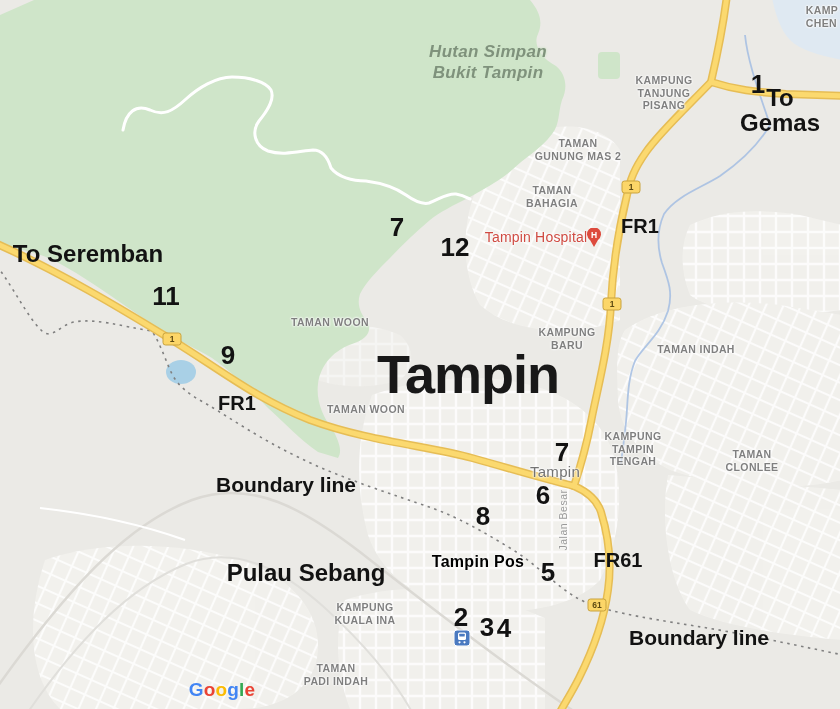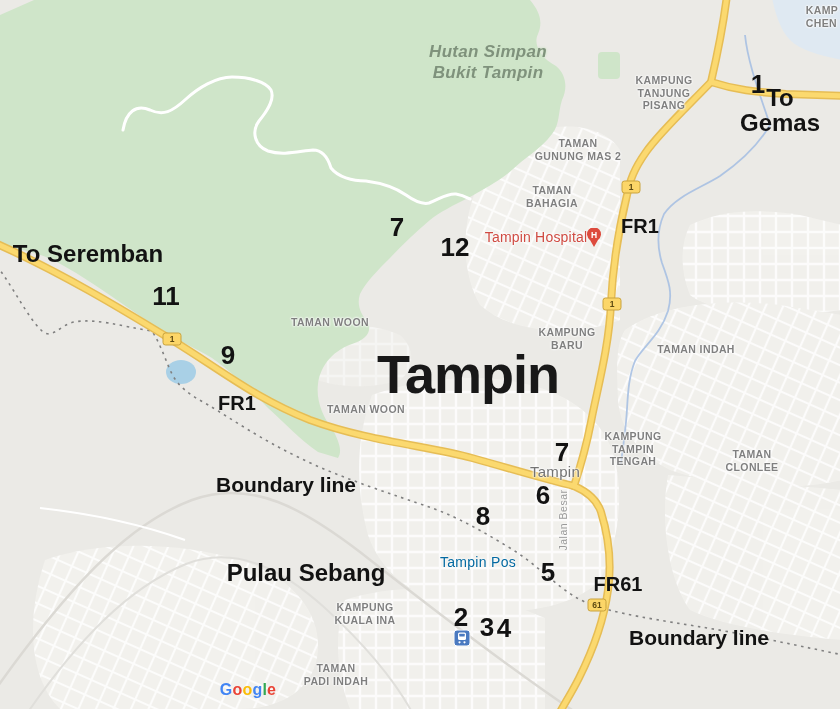--- a/index.html
+++ b/index.html
@@ -15,21 +15,21 @@
     text-shadow:0 0 2px #fff,0 0 2px #fff,0 0 3px #fff;
   }
   .place-italic{
     color:#7f927c;font-size:17px;font-style:italic;font-weight:bold;letter-spacing:.3px;line-height:1.25;
     text-shadow:0 0 2px #cfe5c9,0 0 3px #cfe5c9;
   }
   .town{
     color:#737373;font-size:15px;letter-spacing:.3px;
     text-shadow:0 0 2px #fff,0 0 2px #fff,0 0 3px #fff;
   }
-  .town-sub{color:#0369a1;font-size:14px;letter-spacing:.3px;text-shadow:0 0 2px #fff,0 0 3px #fff;}
+  .town-sub{color:#000000;font-size:16px;letter-spacing:.3px;text-shadow:0 0 2px #fff,0 0 3px #fff;font-weight:bold;}
   .street{
     color:#9a9a9a;font-size:10.5px;letter-spacing:.5px;
     transform:translate(-50%,-50%) rotate(-90deg);
     text-shadow:0 0 2px #fff,0 0 3px #fff;
   }
   .hospital-label{
     color:#cf4a41;font-size:14px;letter-spacing:.2px;
     text-shadow:0 0 2px #fff,0 0 2px #fff,0 0 3px #fff;
   }
   .anno{color:#121212;font-weight:bold;line-height:1.05;}
@@ -38,21 +38,21 @@
   .shield{
     position:absolute;transform:translate(-50%,-50%);
     background:#fcd668;border:1px solid #c9a33e;border-radius:3px;
     min-width:15px;height:11px;padding:0 1px;
     font-size:8.5px;font-weight:bold;color:#5d4a12;line-height:11px;text-align:center;
   }
   .pin{position:absolute;transform:translate(-50%,-100%);width:15px;height:20px;}
   .station{position:absolute;transform:translate(-50%,-50%);width:17px;height:17px;}
   .google{
     position:absolute;transform:translate(-50%,-50%);
-    font-size:16px;font-weight:bold;letter-spacing:.2px;margin-left:26px;
+    font-size:19px;font-weight:bold;letter-spacing:.2px;
   }
 </style>
 </head>
 <body>
 
 <div id="map">
 
   <svg id="basemap" width="840" height="709" viewBox="0 0 840 709">
     <defs>
       <pattern id="streets0" width="16" height="16" patternUnits="userSpaceOnUse">
@@ -176,21 +176,21 @@
   <div class="shield" style="left:172px;top:339px;">1</div>
   <div class="shield" style="left:597px;top:605px;">61</div>
 
   <div class="lbl anno" style="left:88px;top:254px;font-size:24px;">To Seremban</div>
   <div class="lbl anno" style="left:780px;top:110px;font-size:24px;">To Gemas</div>
   <div class="lbl anno" style="left:640px;top:226px;font-size:20px;">FR1</div>
   <div class="lbl anno" style="left:237px;top:403px;font-size:20px;">FR1</div>
   <div class="lbl city-big" style="left:468px;top:374px;">Tampin</div>
   <div class="lbl anno" style="left:286px;top:485px;font-size:21px;">Boundary line</div>
   <div class="lbl anno" style="left:306px;top:573px;font-size:24px;">Pulau Sebang</div>
-  <div class="lbl anno" style="left:618px;top:584px;font-size:20px;">FR61</div>
+  <div class="lbl anno" style="left:618px;top:560px;font-size:20px;">FR61</div>
   <div class="lbl anno" style="left:699px;top:638px;font-size:21px;">Boundary line</div>
 
   <div class="lbl num" style="left:758px;top:84px;">1</div>
   <div class="lbl num" style="left:461px;top:617px;">2</div>
   <div class="lbl num" style="left:487px;top:627px;">3</div>
   <div class="lbl num" style="left:504px;top:628px;">4</div>
   <div class="lbl num" style="left:548px;top:572px;">5</div>
   <div class="lbl num" style="left:543px;top:495px;">6</div>
   <div class="lbl num" style="left:562px;top:452px;">7</div>
   <div class="lbl num" style="left:483px;top:516px;">8</div>

